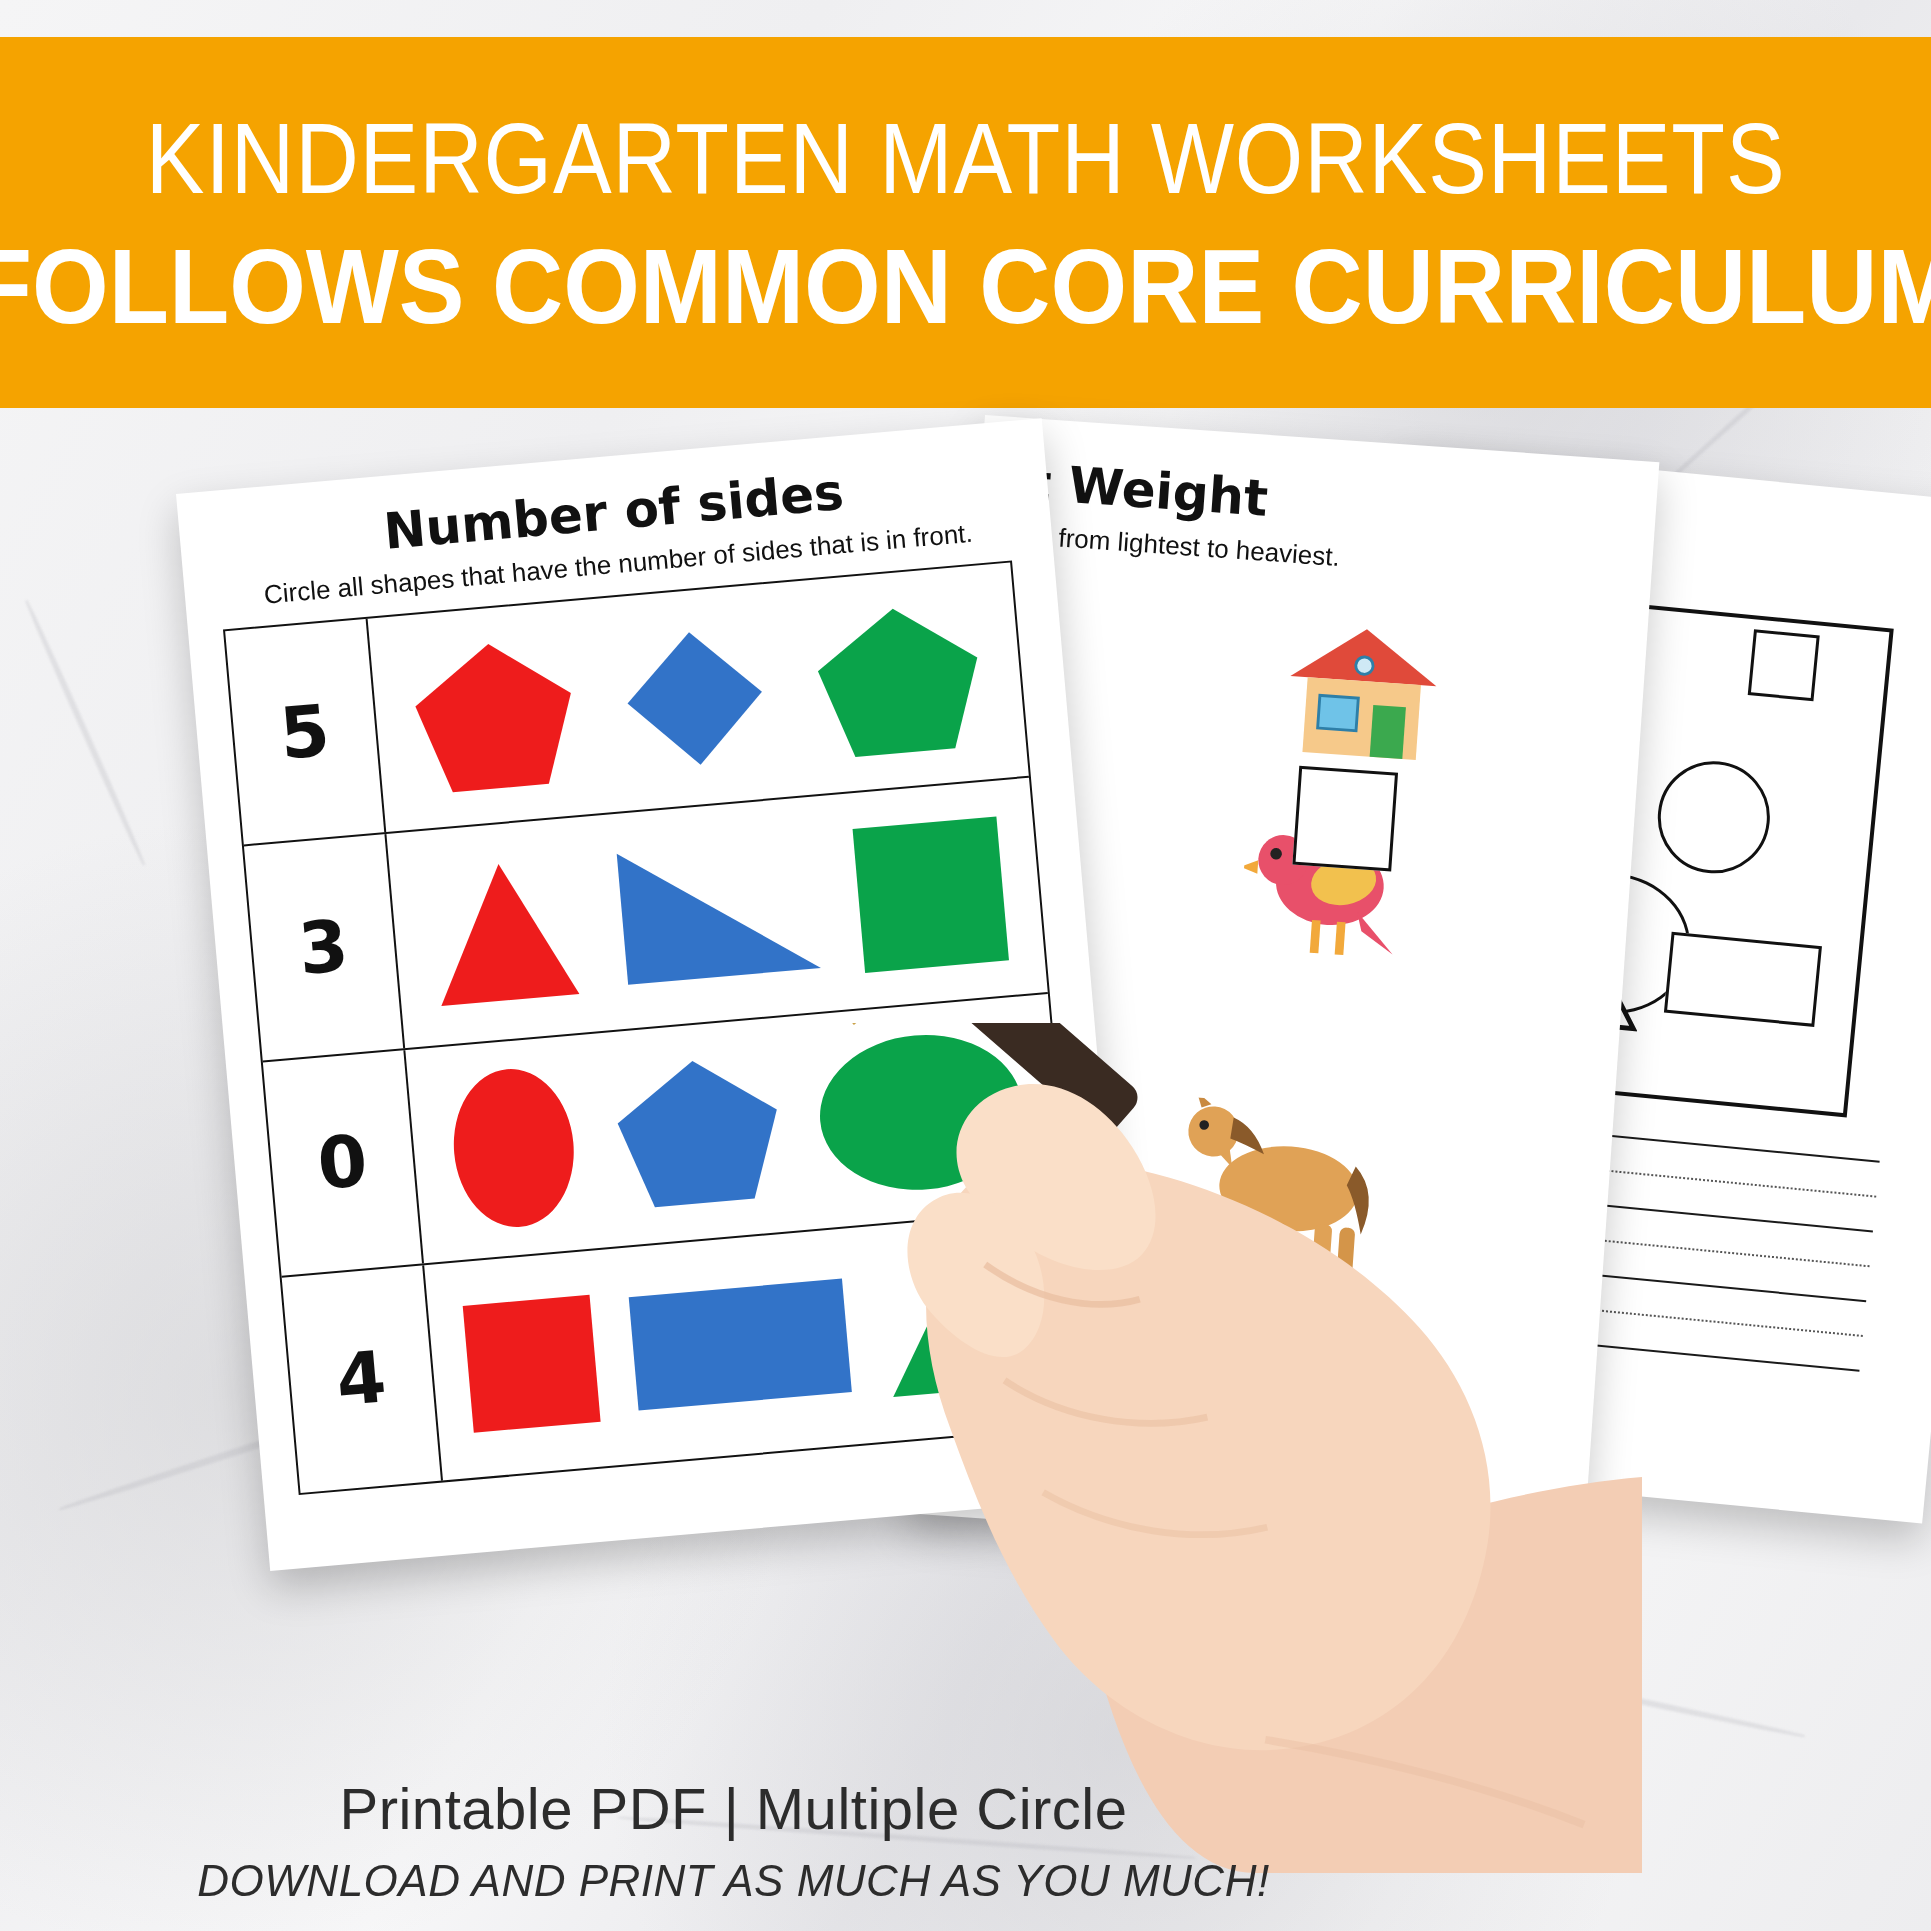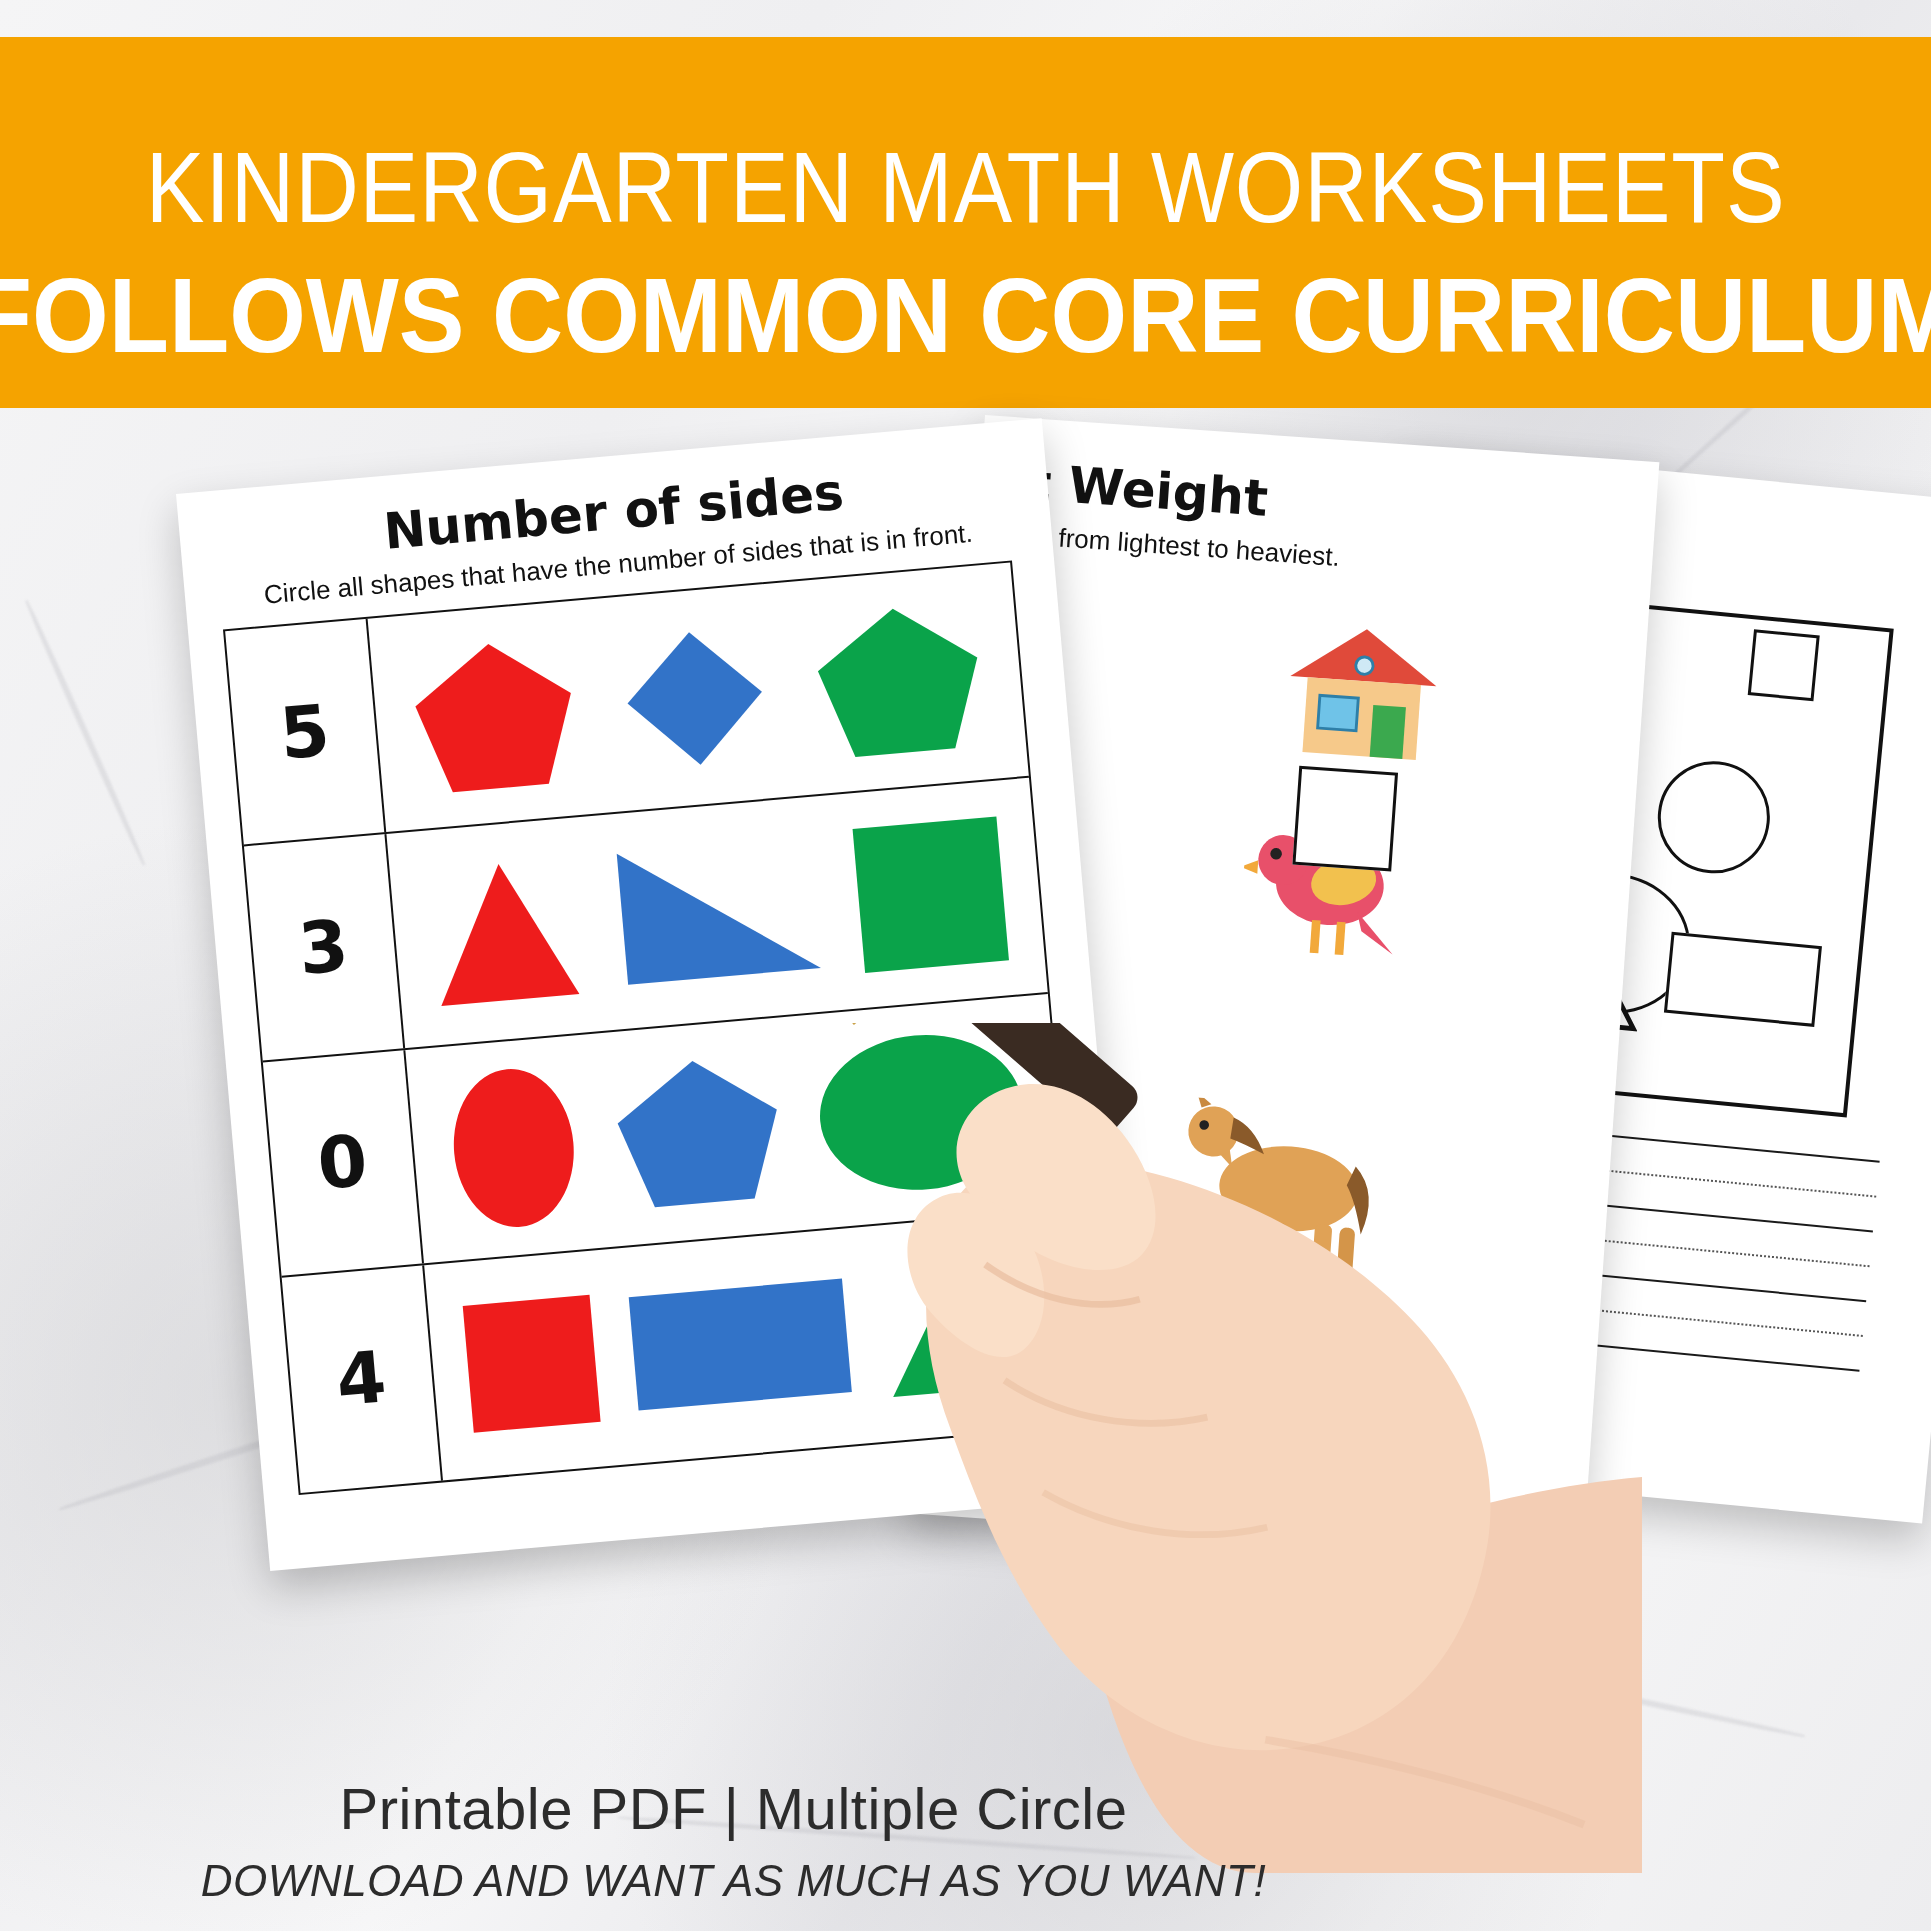--- a/index.html
+++ b/index.html
@@ -38,21 +38,21 @@
     left: 0;
     top: 37px;
     width: 1931px;
     height: 371px;
     background: #f5a300;
     display: flex;
     flex-direction: column;
     align-items: center;
     justify-content: flex-start;
     box-sizing: border-box;
-    padding-top: 100px;
+    padding-top: 71px;
   }
   .banner-line1 {
     color: #ffffff;
     font-size: 100px;
     line-height: 1.0;
     letter-spacing: 1px;
     font-weight: 400;
     transform: scaleX(0.88);
     white-space: nowrap;
     font-family: "Liberation Sans Narrow", "Liberation Sans", sans-serif;
@@ -437,17 +437,17 @@
 
     <path d="M140 250 C190 286 250 300 300 286" stroke="#e9bfa2" stroke-width="7" fill="none" opacity="0.75"></path>
     <path d="M160 370 C220 410 300 424 370 408" stroke="#e9bfa2" stroke-width="7" fill="none" opacity="0.6"></path>
     <path d="M200 486 C270 526 356 540 432 522" stroke="#e9bfa2" stroke-width="7" fill="none" opacity="0.5"></path>
 
     <path d="M430 742 C540 760 660 790 760 830" stroke="#e9bfa2" stroke-width="8" fill="none" opacity="0.45"></path>
   </svg>
 
   <div class="caption">
     <div class="caption-line1">Printable PDF  |  Multiple Circle</div>
-    <div class="caption-line2">DOWNLOAD AND WANT AS MUCH AS YOU WANT!</div>
+    <div class="caption-line2">DOWNLOAD AND PRINT AS MUCH AS YOU MUCH!</div>
   </div>
 
 </div>
 
 
 </body></html>

